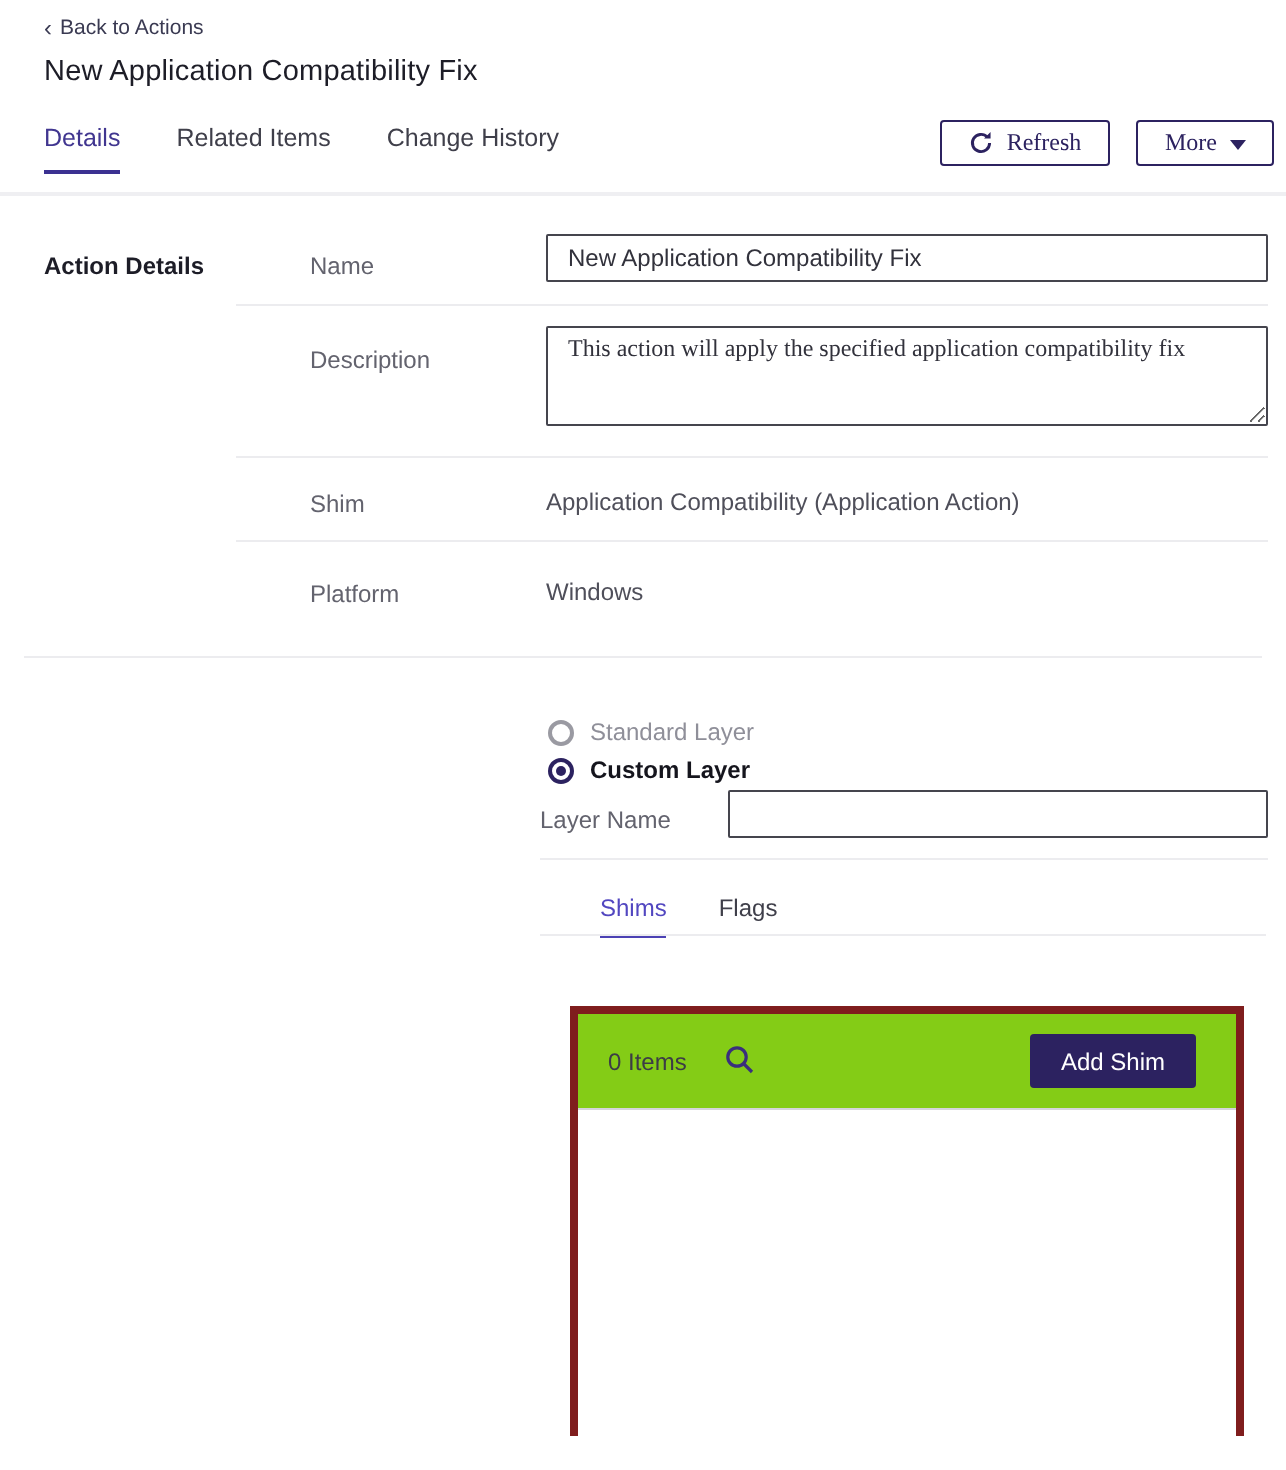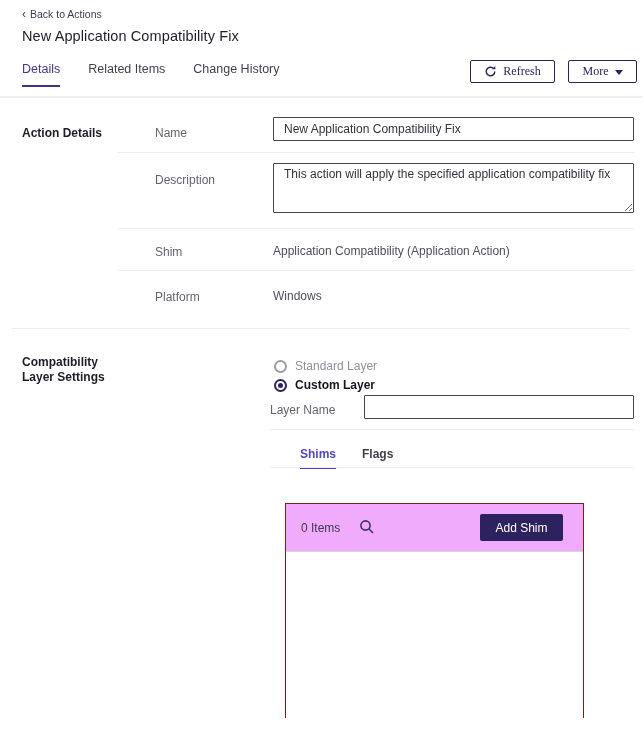--- a/index.html
+++ b/index.html
@@ -71,21 +71,21 @@
   }
   .row-divider {
     position: absolute; height: 1px; background: #ececef;
   }
   .text-input {
     position: absolute; border: 1px solid #45454e; border-radius: 1px;
     background: #fff; font-size: 12px; color: #32323c;
     padding: 0 10px; font-family: "Liberation Sans", sans-serif;
     outline: none;
   }
-  textarea.text-input { padding: 3px 10px; line-height: 15px; resize: both; }
+  textarea.text-input { padding: 3px 10px; line-height: 15px; resize: both; font-family: Liberation Serif, serif; }
 
   
   #name-input  { left: 273px; top: 117px; width: 361px; height: 24px; }
   #desc-input  { left: 273px; top: 163px; width: 361px; height: 50px; }
 
   
   .radio-row {
     position: absolute; display: flex; align-items: center; gap: 8px;
     cursor: pointer;
   }
@@ -101,32 +101,32 @@
   .radio-label { font-size: 12px; color: #8f8f99; }
   .radio-row.selected .radio-label { color: #15151d; font-weight: bold; }
 
   #layer-name-input { left: 364px; top: 395px; width: 270px; height: 24px; }
 
   .sub-tab-bar {
     position: absolute; left: 300px; top: 447px; display: flex; gap: 26px;
   }
   .sub-tab {
     font-size: 12px; color: #3f3f4a; padding-bottom: 6px;
-    border-bottom: 2px solid transparent; cursor: pointer; font-weight: bold;
+    border-bottom: 2px solid transparent; cursor: pointer;
   }
   .sub-tab.active { color: #5247c0; border-bottom-color: #4c42b4; }
   .sub-tab-divider {
     position: absolute; left: 270px; top: 467px; width: 363px; height: 1px;
     background: #ececef;
   }
 
   
   .shims-panel {
-    position: absolute; left: 285px; top: 503px; width: 299px; height: 215px;
-    border: 1px solid #7f1d1d; background: #f0abfc;
+    position: absolute; left: 285px; top: 503px; width: 337px; height: 215px;
+    border: 4px solid #7f1d1d; background: #84cc16;
   }
   .panel-header {
     position: relative; height: 48px; border-bottom: 1px solid #d5d5dc;
     display: flex; align-items: center;
   }
   .items-count {
     position: absolute; left: 15px; font-size: 12px; color: #3c3c46;
   }
   .search-btn {
     position: absolute; left: 72px; top: 15px; width: 18px; height: 18px;
@@ -194,24 +194,20 @@
   <div class="field-label" style="left:155px; top:245px">Shim</div>
   <div class="field-value" style="left:273px; top:244px">Application Compatibility (Application Action)</div>
 
   <div class="row-divider" style="left:118px; top:270px; width:516px"></div>
 
   <div class="field-label" style="left:155px; top:290px">Platform</div>
   <div class="field-value" style="left:273px; top:289px">Windows</div>
 
   <div class="section-divider"></div>
 
-  <div class="section-title" style="top:355px">
-    <div>Compatibility</div>
-    <div>Layer Settings</div>
-  </div>
 
   <div class="radio-row" style="left:274px; top:359px">
     <span class="radio-circle"></span>
     <span class="radio-label">Standard Layer</span>
   </div>
 
   <div class="radio-row selected" style="left:274px; top:378px">
     <span class="radio-circle"></span>
     <span class="radio-label">Custom Layer</span>
   </div>

